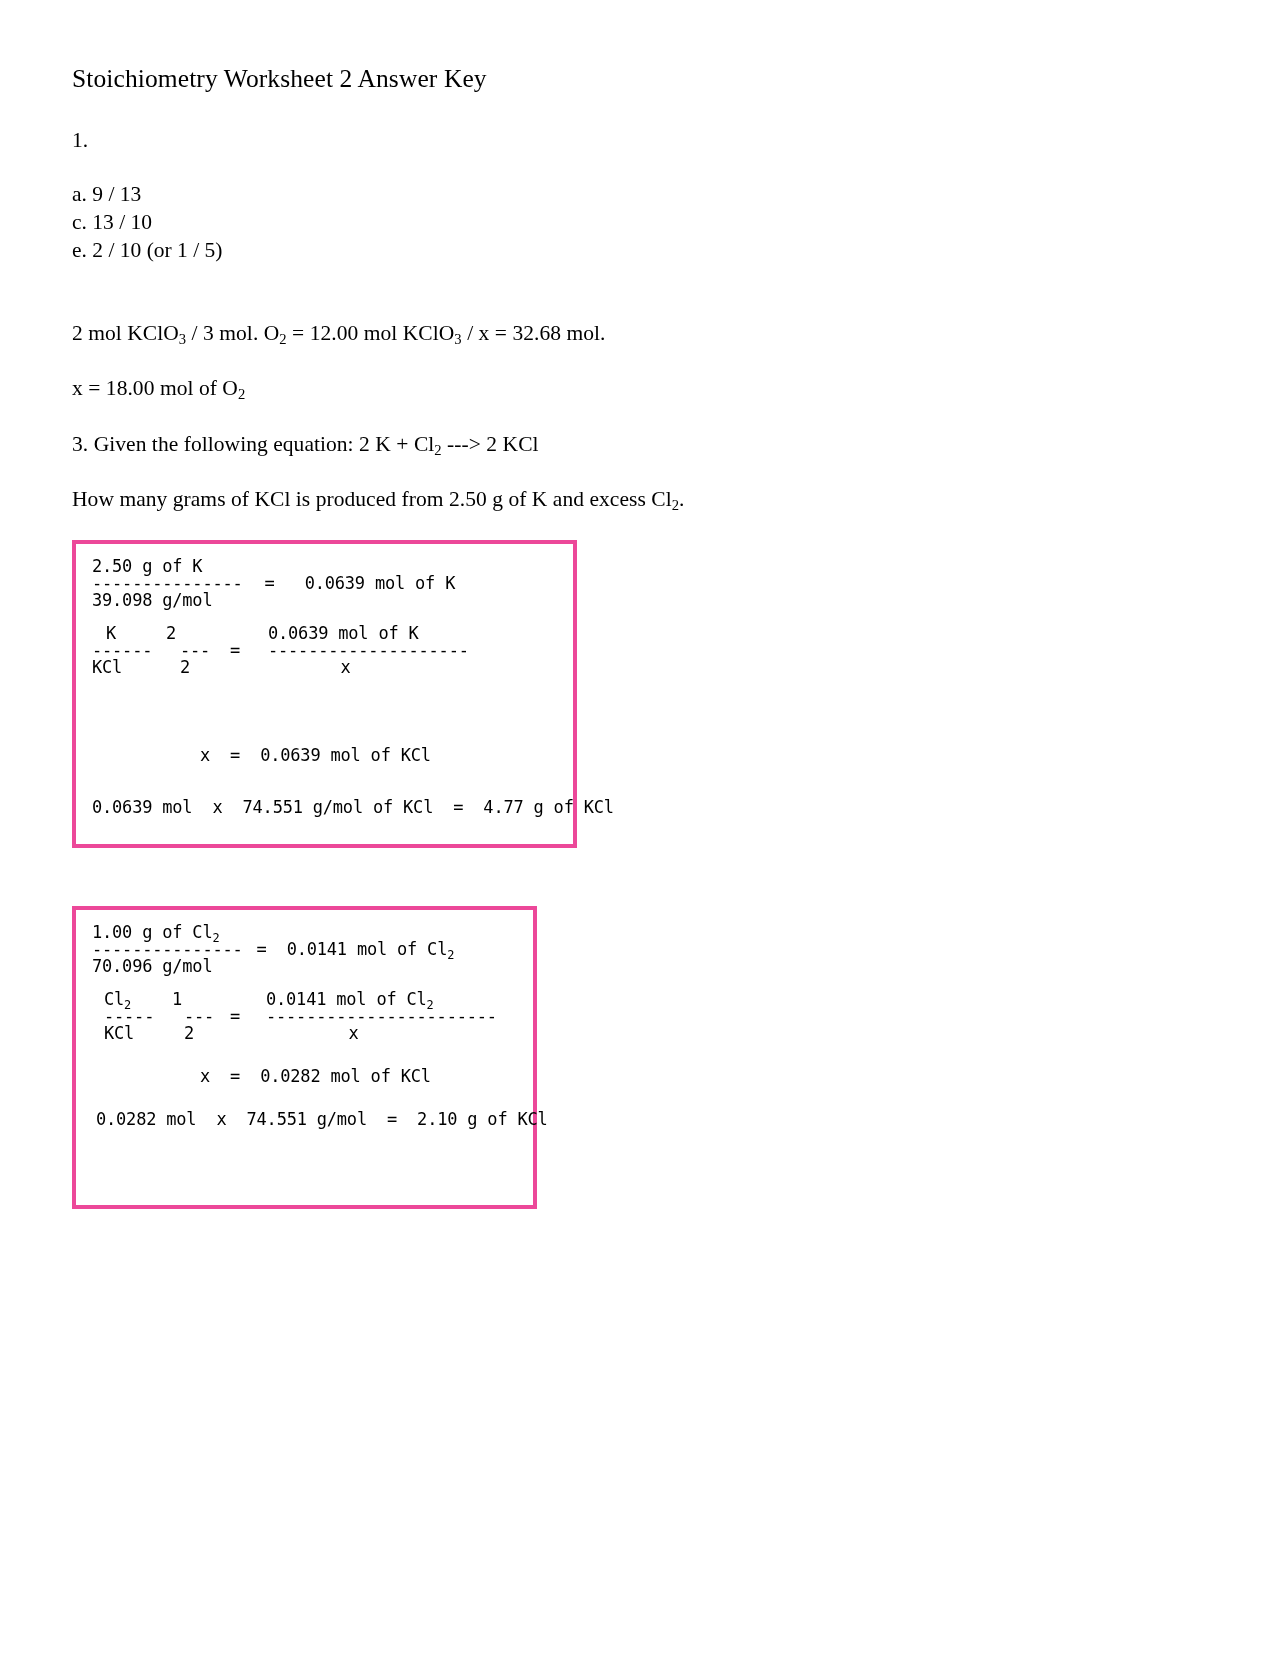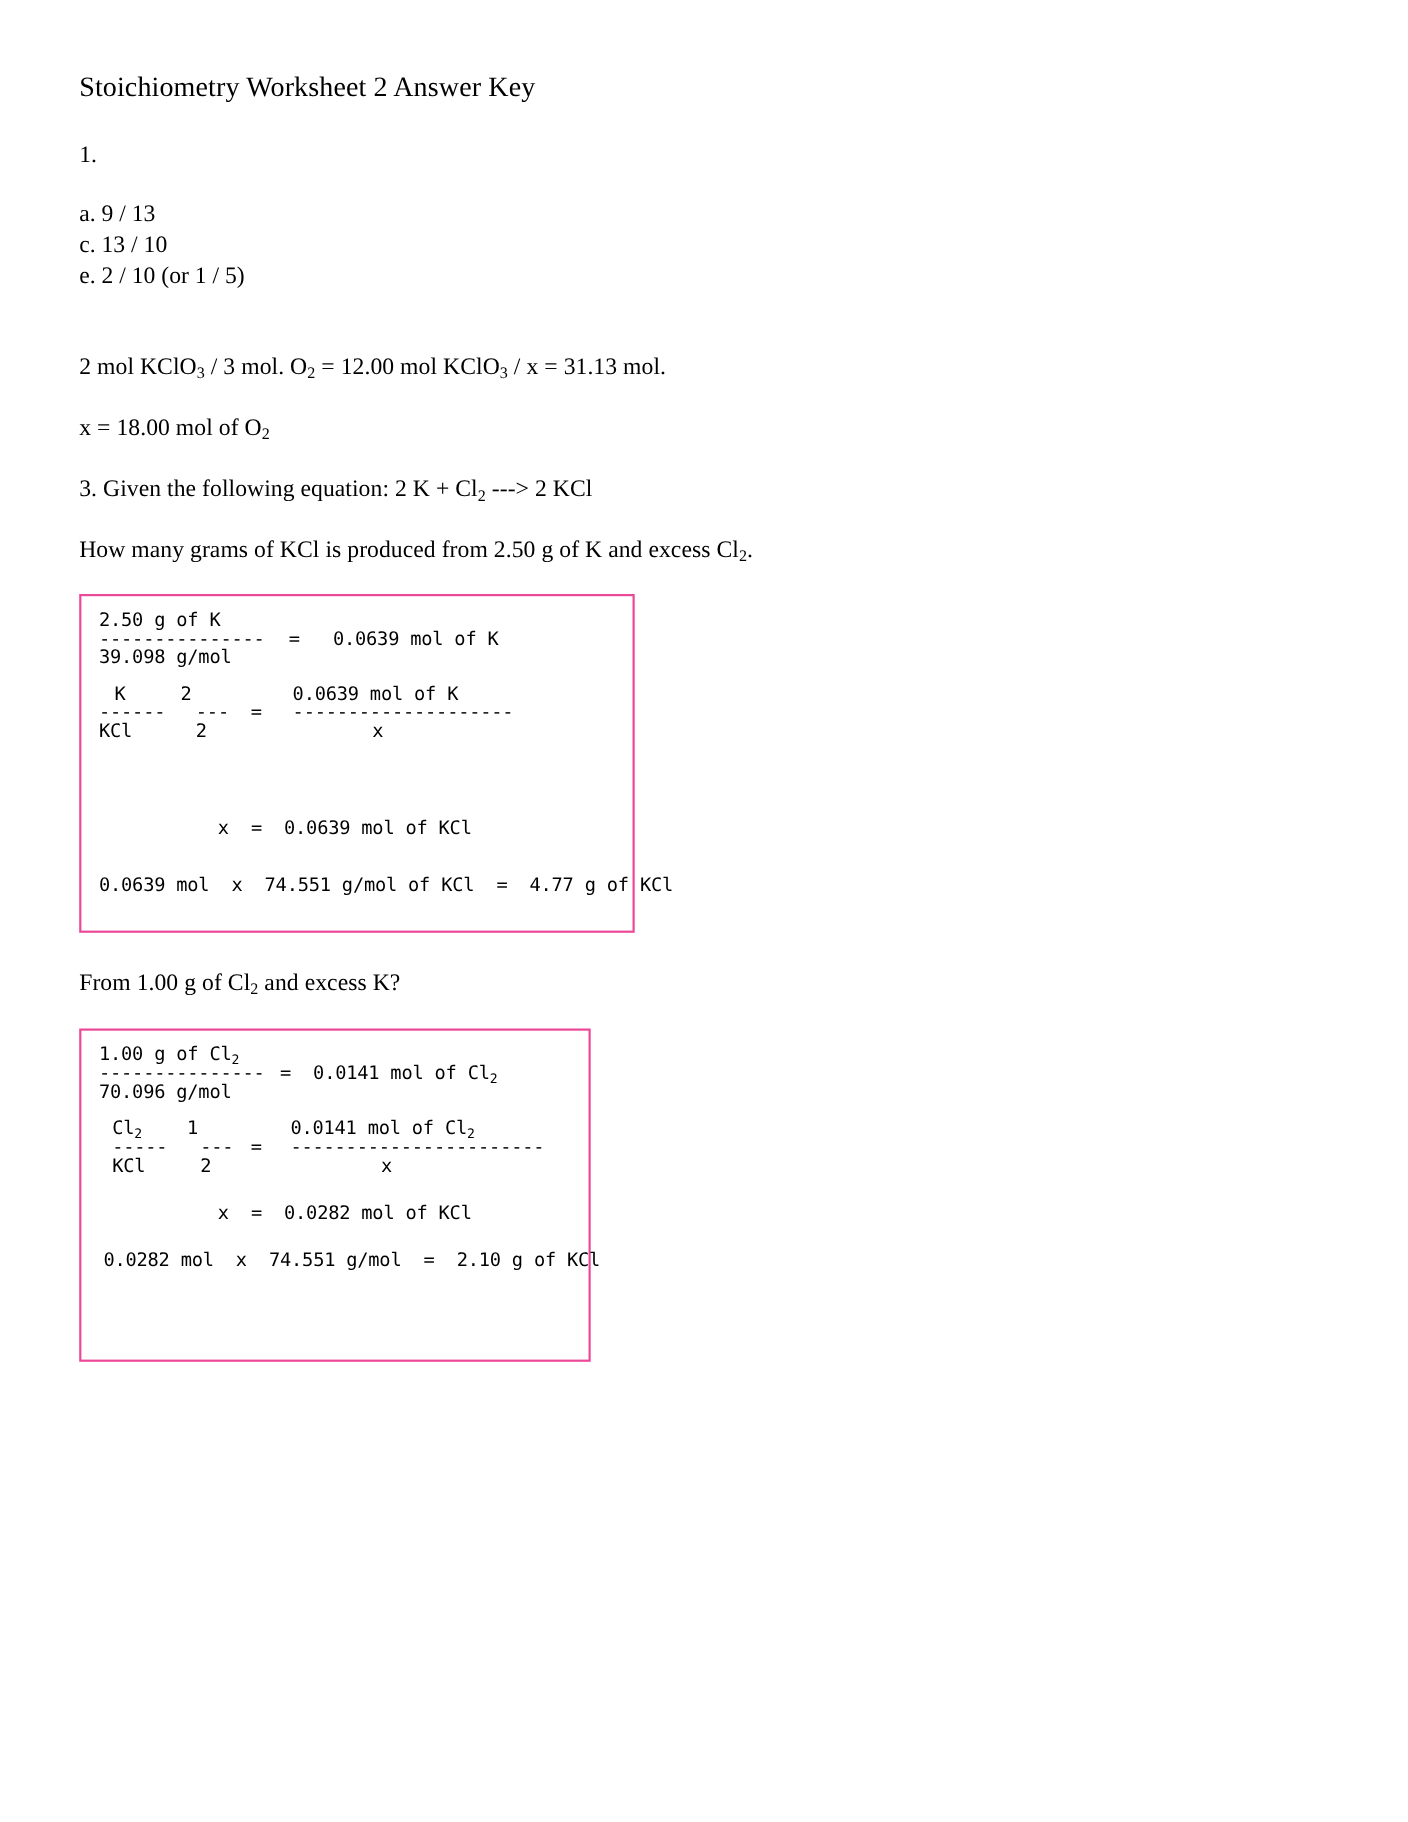--- a/index.html
+++ b/index.html
@@ -62,21 +62,21 @@
   }
 
   sub {
     font-size: 0.68em;
     vertical-align: -0.28em;
     line-height: 0;
   }
 
   
   .calc-box {
-    border: 2px solid #ec4899;
+    border: 4px solid #ec4899;
     box-sizing: border-box;
     font-family: "DejaVu Sans Mono", "Liberation Mono", monospace;
     background: #ffffff;
     padding: 14px 16px 12px 16px;
   }
   .calc-box.box-one {
     width: 505px;
     height: 308px;
   }
   .calc-box.box-two {
@@ -122,21 +122,21 @@
       <li>a. 9 / 13</li>
       <li>c. 13 / 10</li>
       <li>e. 2 / 10 (or 1 / 5)</li>
     </ul>
 
     <div class="gap-md"></div>
 
 
     <div class="gap-md"></div>
 
-    <p class="para"><span>2 mol KClO</span><sub>3</sub><span> / 3 mol. O</span><sub>2</sub><span> = 12.00 mol KClO</span><sub>3</sub><span> / x = 31.13 mol.</span></p>
+    <p class="para"><span>2 mol KClO</span><sub>3</sub><span> / 3 mol. O</span><sub>2</sub><span> = 12.00 mol KClO</span><sub>3</sub><span> / x = 32.68 mol.</span></p>
 
     <div class="gap-md"></div>
 
     <p class="para"><span>x = 18.00 mol of O</span><sub>2</sub></p>
 
     <div class="gap-md"></div>
 
     <p class="para"><span>3. Given the following equation: 2 K + Cl</span><sub>2</sub><span> ---&gt; 2 KCl</span></p>
 
     <div class="gap-md"></div>
@@ -164,21 +164,20 @@
       <div class="calc-line" style="padding-left:108px;margin-top:45px;">x  =  0.0639 mol of KCl</div>
 
       <div class="spacer-row-lg"></div>
       <div class="spacer-row-sm"></div>
 
       <div class="calc-line">0.0639 mol  x  74.551 g/mol of KCl  =  4.77 g of KCl</div>
     </div>
 
     <div class="gap-lg"></div>
 
-    <p class="para"><span>From 1.00 g of Cl</span><sub>2</sub><span> and excess K?</span></p>
 
     <div class="gap-md"></div>
 
     <div class="calc-box box-two">
 
       <div class="calc-line"><span>1.00 g of Cl</span><sub>2</sub></div>
 
       <div class="calc-line"><span class="dash-rule">---------------</span><span style="margin-left:14px;"><span>=  0.0141 mol of Cl</span><sub>2</sub></span></div>
 
       <div class="calc-line">70.096 g/mol</div>

